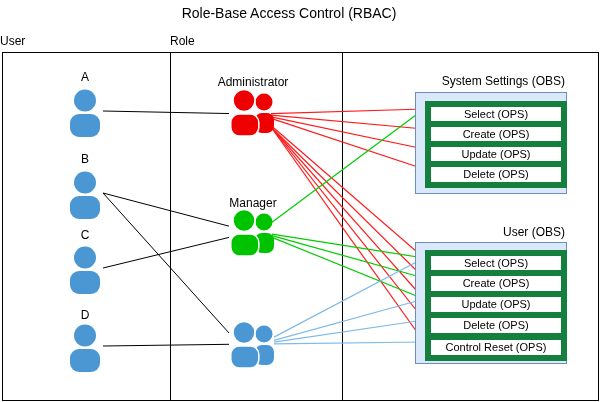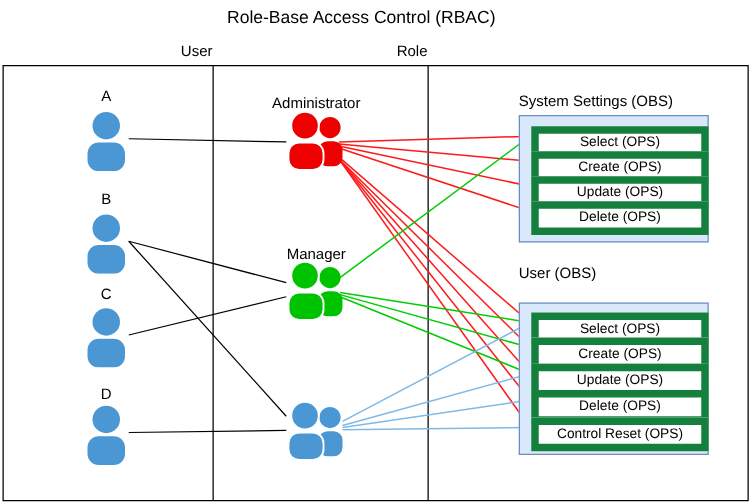--- a/index.html
+++ b/index.html
@@ -4,32 +4,32 @@
 <style>
   html,body{margin:0;padding:0;background:#fff;}
   .canvas{
     position:relative;width:601px;height:402px;background:#fff;
     font-family:"Liberation Sans",sans-serif;color:#000;overflow:hidden;
   }
   .title{
     position:absolute;top:5px;left:0;width:578px;text-align:center;
     font-size:14px;font-weight:normal;
   }
-  .colhead{position:absolute;top:34px;font-size:12px;text-align:right;}
+  .colhead{position:absolute;top:34px;font-size:12px;text-align:left;}
   .colhead.c1{left:0;width:170px;}
   .colhead.c2{left:170px;width:172px;}
   .colhead.c3{left:342px;width:256px;}
   .frame{position:absolute;left:2px;top:52px;width:595px;height:347px;border:1px solid #000;}
   .vline{position:absolute;top:52px;width:1px;height:348px;background:#000;}
   .vline.v1{left:170px;}
   .vline.v2{left:342px;}
   .wires{position:absolute;left:0;top:0;width:601px;height:402px;pointer-events:none;}
   .nodelabel{position:absolute;width:90px;font-size:12px;text-align:center;}
   .icon{position:absolute;}
-  .pg-label{position:absolute;left:415px;width:150px;text-align:left;font-size:12px;}
+  .pg-label{position:absolute;left:415px;width:150px;text-align:right;font-size:12px;}
   .pg-box{
     position:absolute;left:415px;width:150px;
     background:var(--container-fill,#dae8fc);
     border:1px solid var(--container-border,#6c8ebf);
   }
   .opbox{
     position:absolute;left:425px;width:130px;height:15px;
     background:#fff;border:6px solid #15803d;
     font-size:11px;line-height:15px;text-align:center;white-space:nowrap;
   }
@@ -134,21 +134,21 @@
     </g>
   </svg>
 
   <div class="pg-label" style="top:74px">System Settings (OBS)</div>
   <div class="pg-box" style="top:92px;height:100px"></div>
   <div class="opbox" style="top:101px">Select (OPS)</div>
   <div class="opbox" style="top:121px">Create (OPS)</div>
   <div class="opbox" style="top:141px">Update (OPS)</div>
   <div class="opbox" style="top:161px">Delete (OPS)</div>
 
-  <div class="pg-label" style="top:211px">User (OBS)</div>
+  <div class="pg-label" style="top:225px">User (OBS)</div>
   <div class="pg-box" style="top:242px;height:120px"></div>
   <div class="opbox" style="top:250px">Select (OPS)</div>
   <div class="opbox" style="top:270px">Create (OPS)</div>
   <div class="opbox" style="top:291px">Update (OPS)</div>
   <div class="opbox" style="top:312px">Delete (OPS)</div>
   <div class="opbox" style="top:334px">Control Reset (OPS)</div>
 
 </div>
 
 </body></html>

